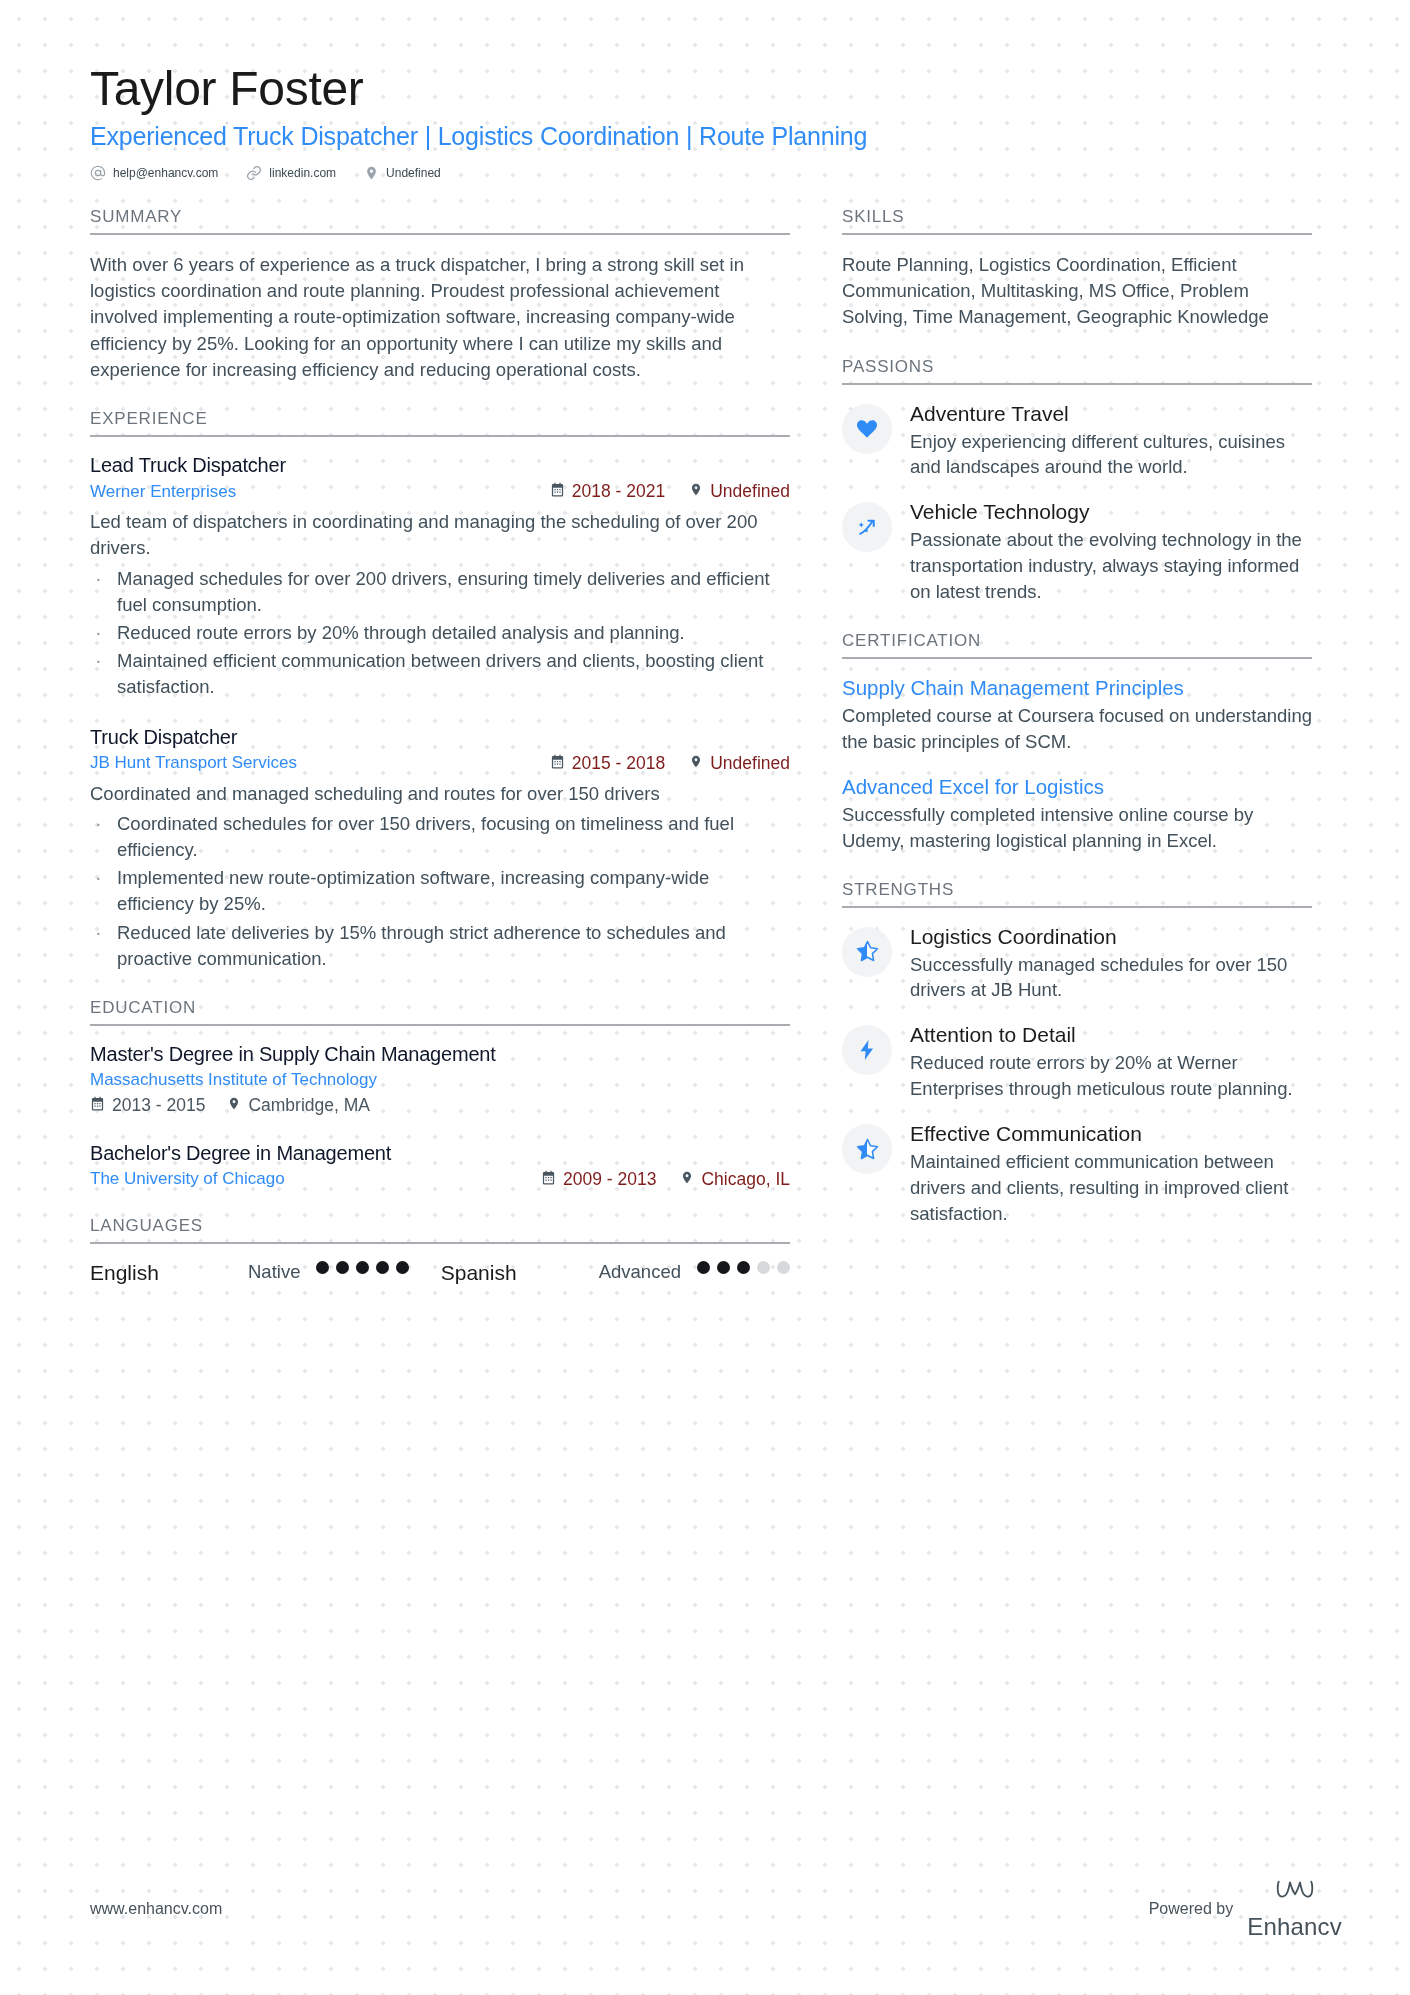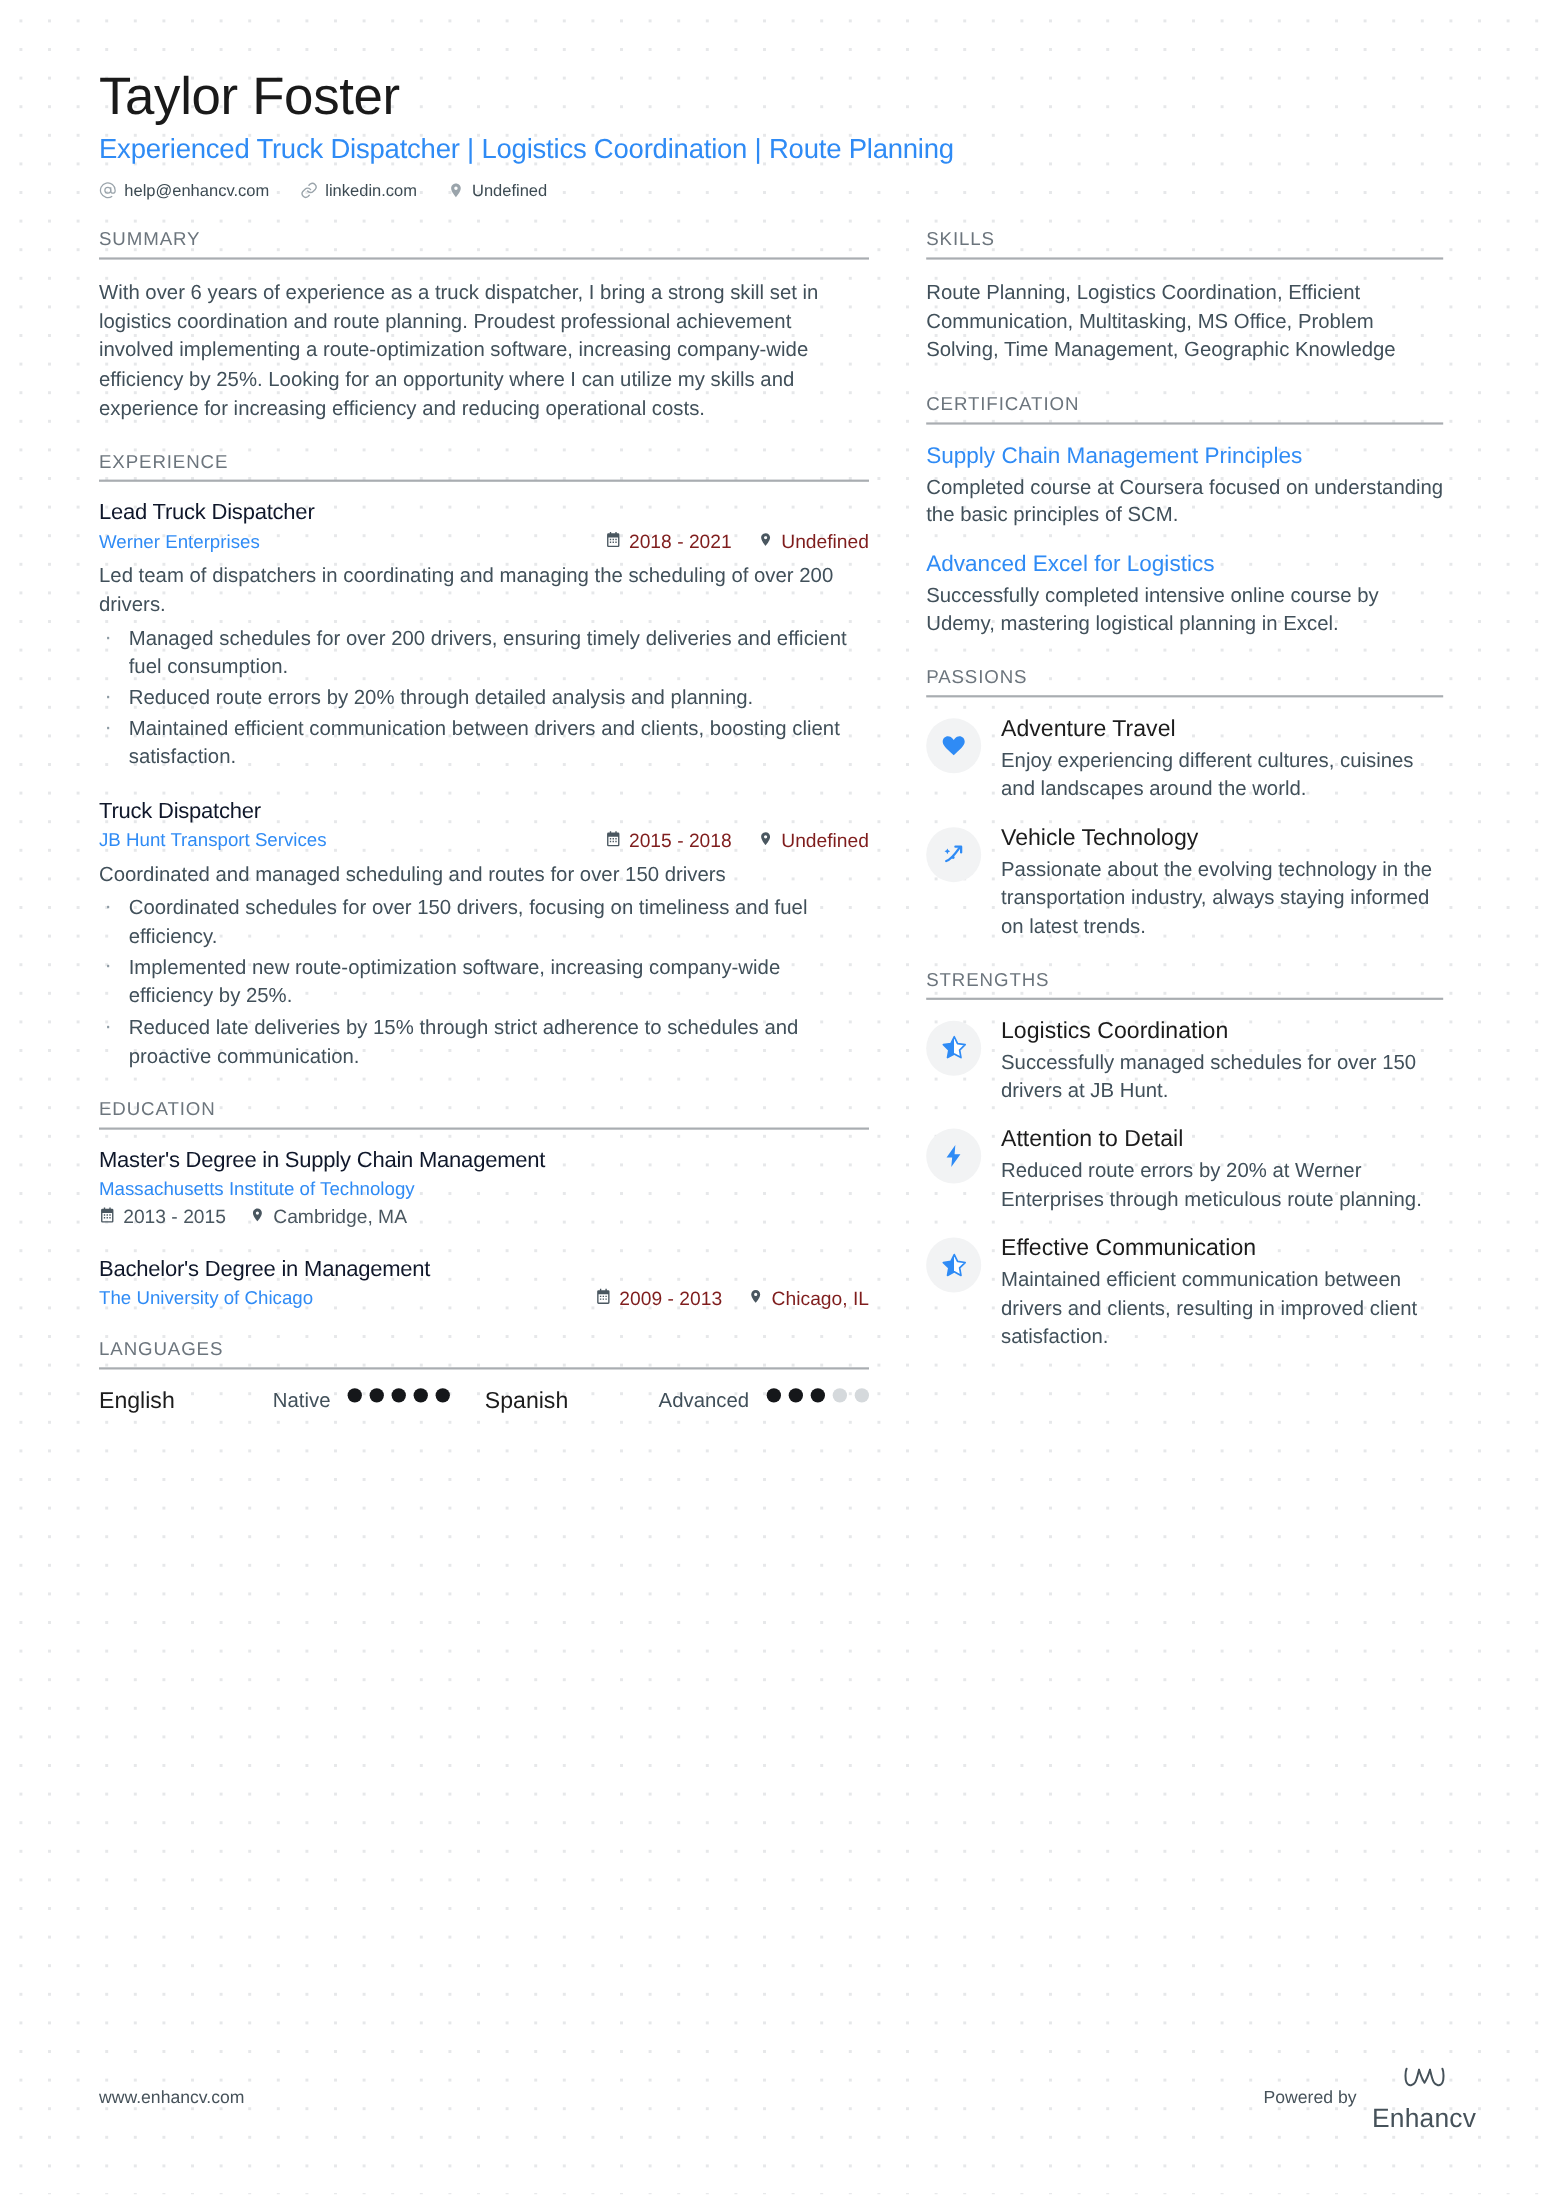--- a/index.html
+++ b/index.html
@@ -46,21 +46,21 @@
     color: #2f8bf5;
     margin-top: 5px;
     font-weight: 400;
     letter-spacing: -0.2px;
   }
   .contact-row {
     display: flex;
     align-items: center;
     gap: 28px;
     margin-top: 14px;
-    font-size: 15px;
+    font-size: 12px;
     color: #3c4a52;
   }
   .contact-item { display: flex; align-items: center; gap: 7px; }
   .contact-item svg { display: block; }
 
   
   .columns {
     display: flex;
     margin-top: 26px;
     gap: 52px;
@@ -450,34 +450,20 @@
 
     <div class="col-right">
 
       <div class="section">
         <div class="section-title">SKILLS</div>
         <div class="section-rule"></div>
         <div class="body-text">Route Planning, Logistics Coordination, Efficient Communication, Multitasking, MS Office, Problem Solving, Time Management, Geographic Knowledge</div>
       </div>
 
       <div class="section">
-        <div class="section-title">CERTIFICATION</div>
-        <div class="section-rule"></div>
-
-        <div class="cert-item">
-          <div class="cert-title">Supply Chain Management Principles</div>
-          <div class="cert-desc">Completed course at Coursera focused on understanding the basic principles of SCM.</div>
-        </div>
-        <div class="cert-item">
-          <div class="cert-title">Advanced Excel for Logistics</div>
-          <div class="cert-desc">Successfully completed intensive online course by Udemy, mastering logistical planning in Excel.</div>
-        </div>
-      </div>
-
-      <div class="section">
         <div class="section-title">PASSIONS</div>
         <div class="section-rule"></div>
 
         <div class="icon-item">
           <div class="icon-circle">
             <svg width="24" height="24" viewBox="0 0 24 24" fill="#2f8bf5">
               <path d="M12 20.5l-1.5-1.35C5.1 14.3 2 11.5 2 8.1 2 5.4 4.1 3.3 6.8 3.3c1.5 0 3 .7 3.9 1.9l1.3 1.6 1.3-1.6c.9-1.2 2.4-1.9 3.9-1.9 2.7 0 4.8 2.1 4.8 4.8 0 3.4-3.1 6.2-8.5 11.05L12 20.5z"></path>
             </svg>
           </div>
           <div class="icon-body">
@@ -492,20 +478,34 @@
               <path d="M5 18c3-1 7-5 11.5-11.5"></path>
               <path d="M13 5.5h5v5"></path>
               <circle cx="11" cy="15" r="1.3" fill="#2f8bf5" stroke="none"></circle>
               <path d="M6 7l.8 1.7L8.5 9.5 6.8 10.3 6 12l-.8-1.7L3.5 9.5l1.7-.8z" fill="#2f8bf5" stroke="none"></path>
             </svg>
           </div>
           <div class="icon-body">
             <div class="icon-title">Vehicle Technology</div>
             <div class="icon-desc">Passionate about the evolving technology in the transportation industry, always staying informed on latest trends.</div>
           </div>
+        </div>
+      </div>
+
+      <div class="section">
+        <div class="section-title">CERTIFICATION</div>
+        <div class="section-rule"></div>
+
+        <div class="cert-item">
+          <div class="cert-title">Supply Chain Management Principles</div>
+          <div class="cert-desc">Completed course at Coursera focused on understanding the basic principles of SCM.</div>
+        </div>
+        <div class="cert-item">
+          <div class="cert-title">Advanced Excel for Logistics</div>
+          <div class="cert-desc">Successfully completed intensive online course by Udemy, mastering logistical planning in Excel.</div>
         </div>
       </div>
 
       <div class="section">
         <div class="section-title">STRENGTHS</div>
         <div class="section-rule"></div>
 
         <div class="icon-item">
           <div class="icon-circle">
             <svg width="25" height="25" viewBox="0 0 24 24">

